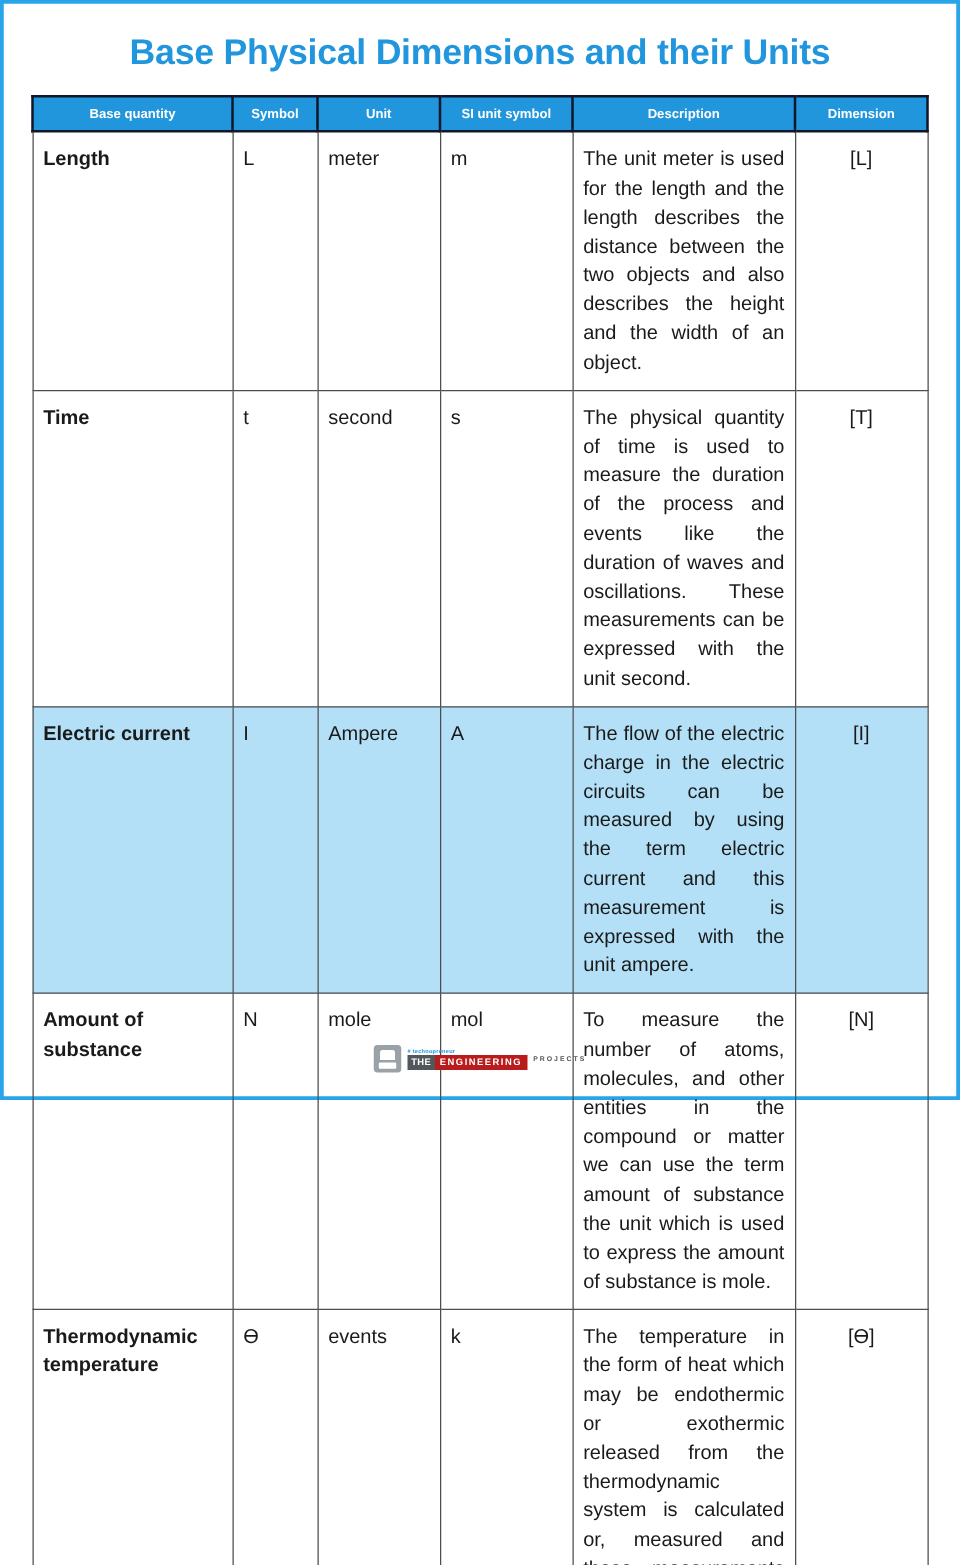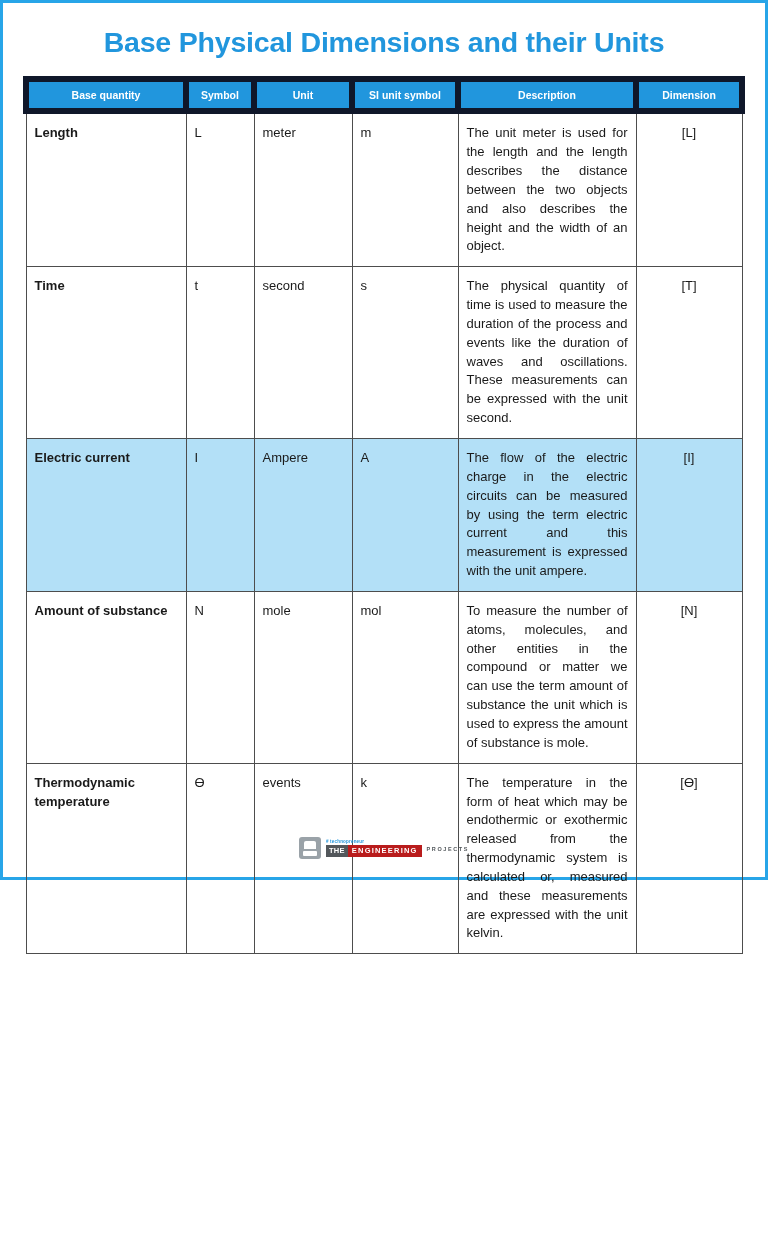--- a/index.html
+++ b/index.html
@@ -39,26 +39,26 @@
     margin: 0 auto;
     border: 1px solid #5a5a5a;
   }
   table.dims th {
     background: #2196dd;
     color: #ffffff;
     font-size: 10.5px;
     font-weight: bold;
     text-align: center;
     padding: 7px 4px;
-    border: 6px solid #0f172a;
+    border: 2px solid #0f172a;
     vertical-align: middle;
   }
   table.dims td {
     border: 1px solid #4d4d4d;
-    font-size: 13px;
+    font-size: 16px;
     vertical-align: top;
     padding: 10px 8px;
     line-height: 1.45;
   }
   tr.alt td {
     background: #b3e0f7;
   }
   td.c-quantity {
     font-weight: bold;
     text-align: left;

